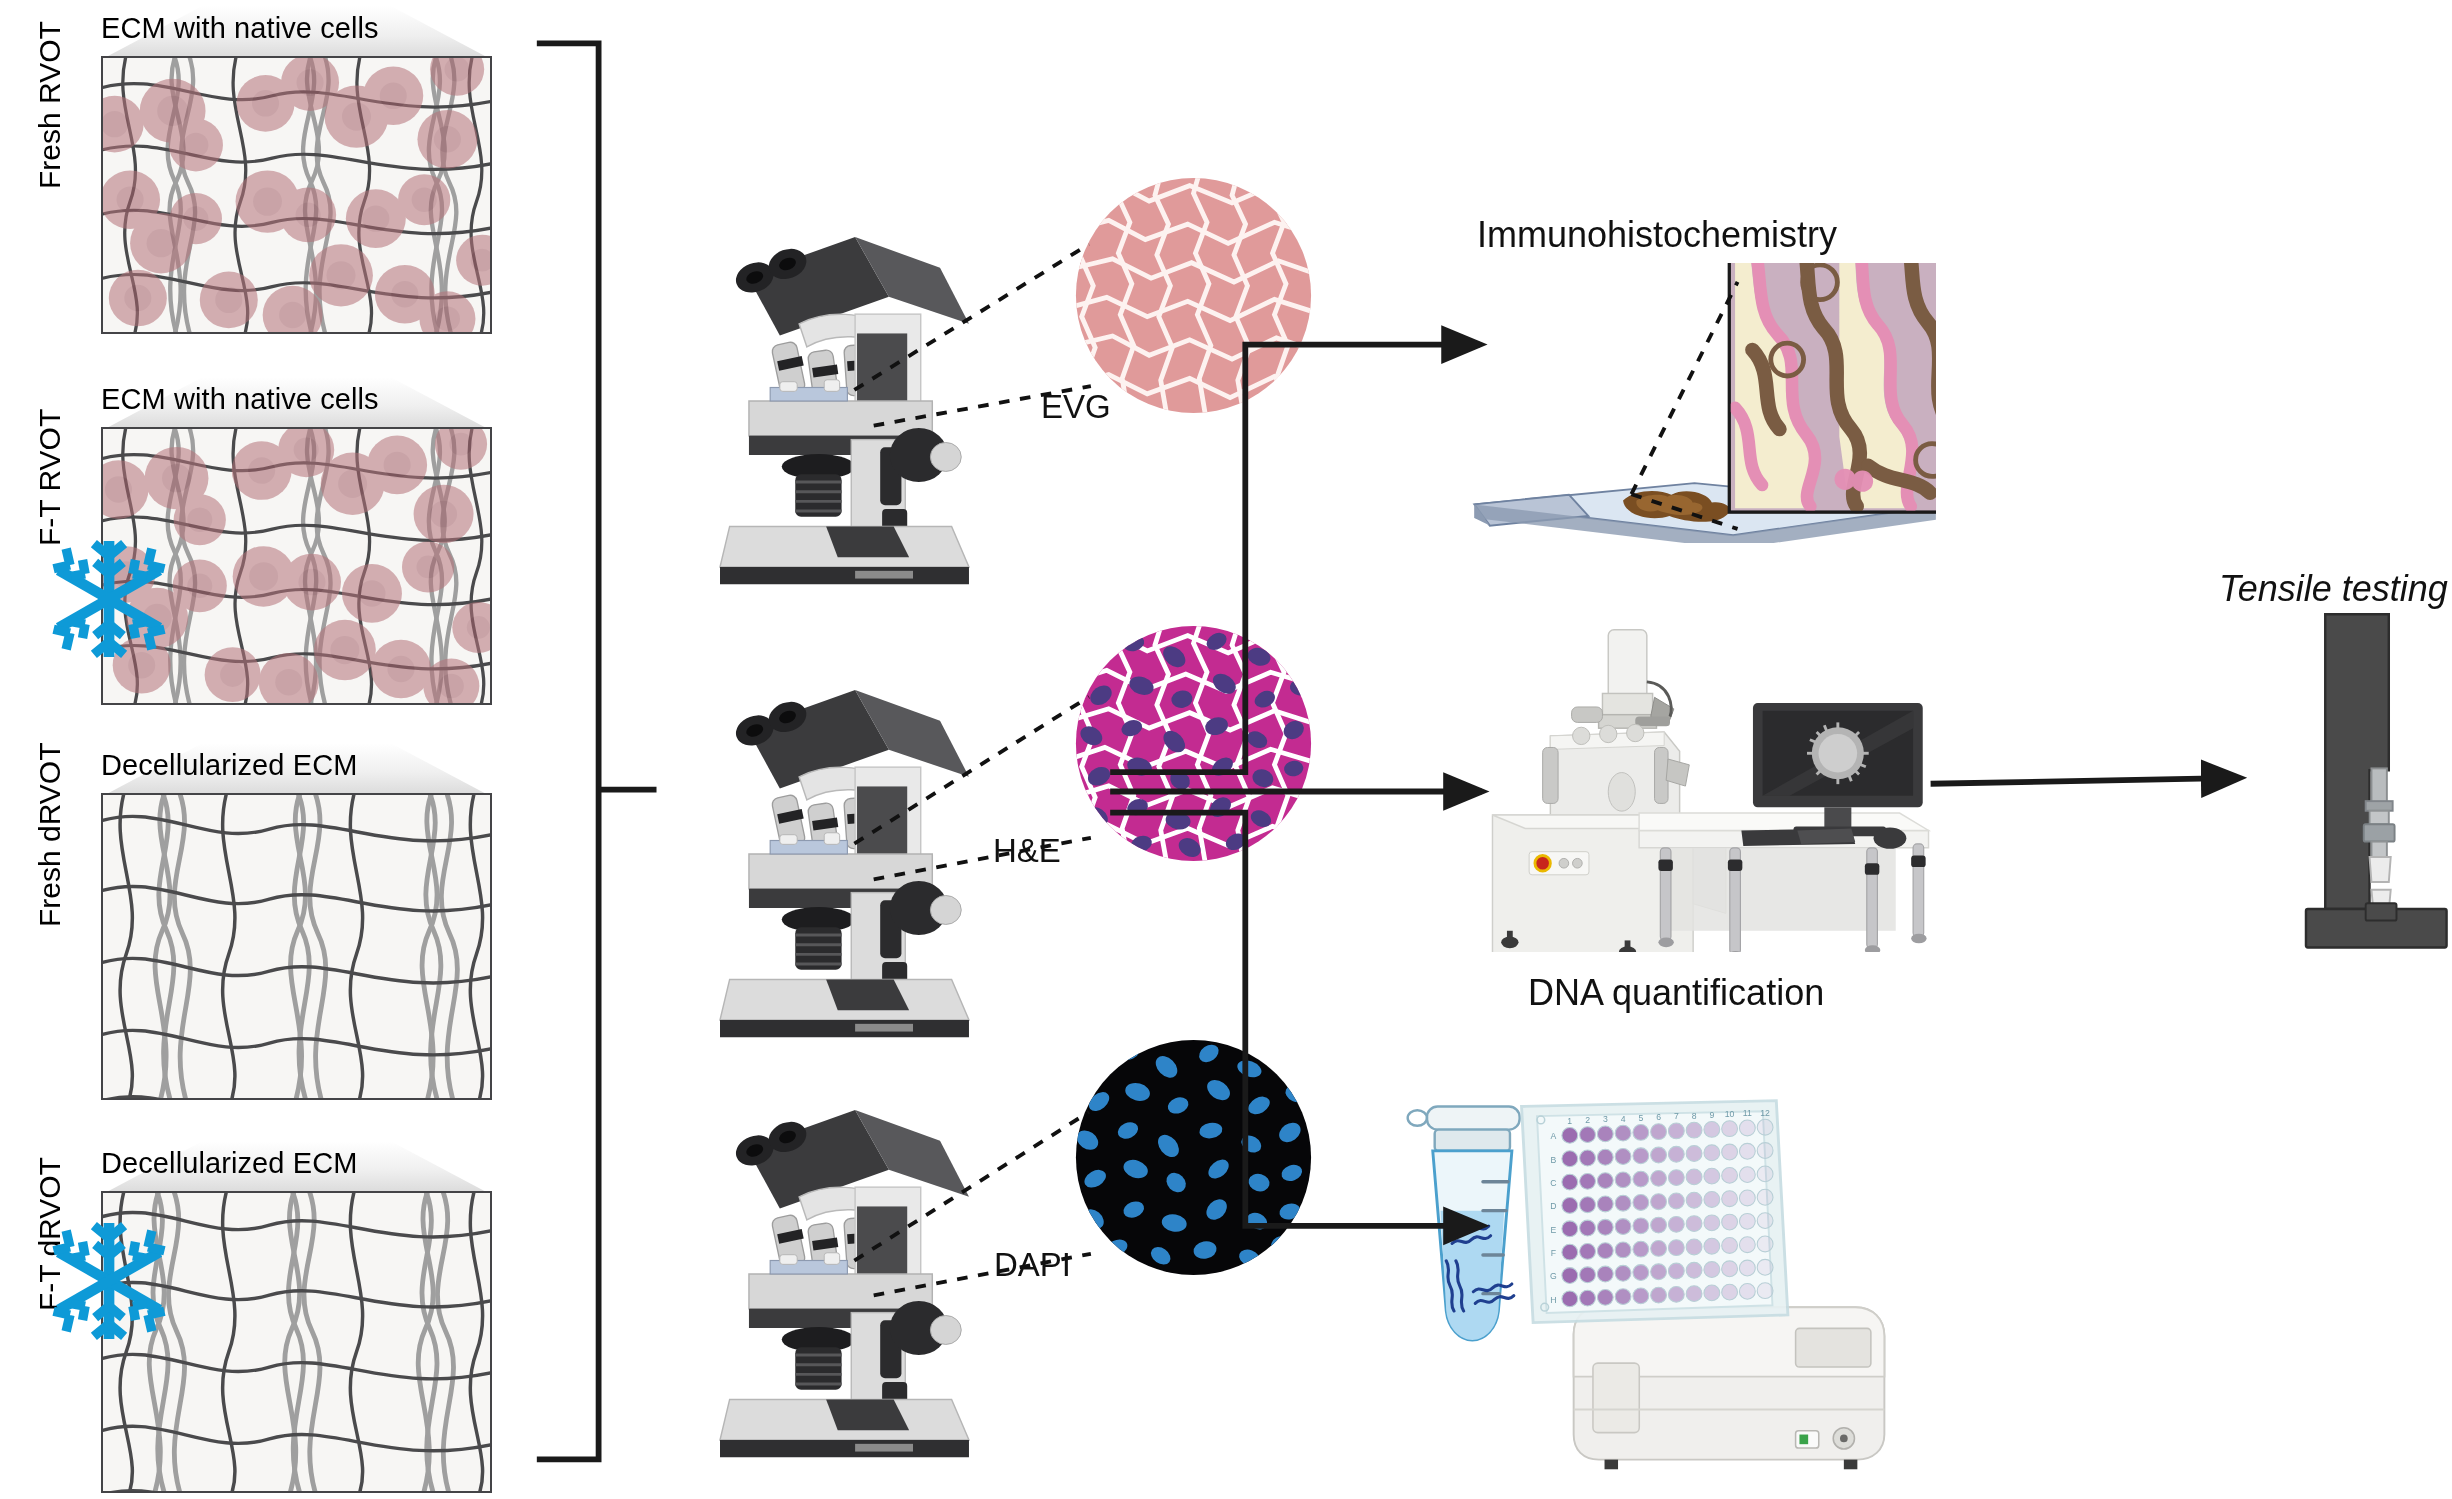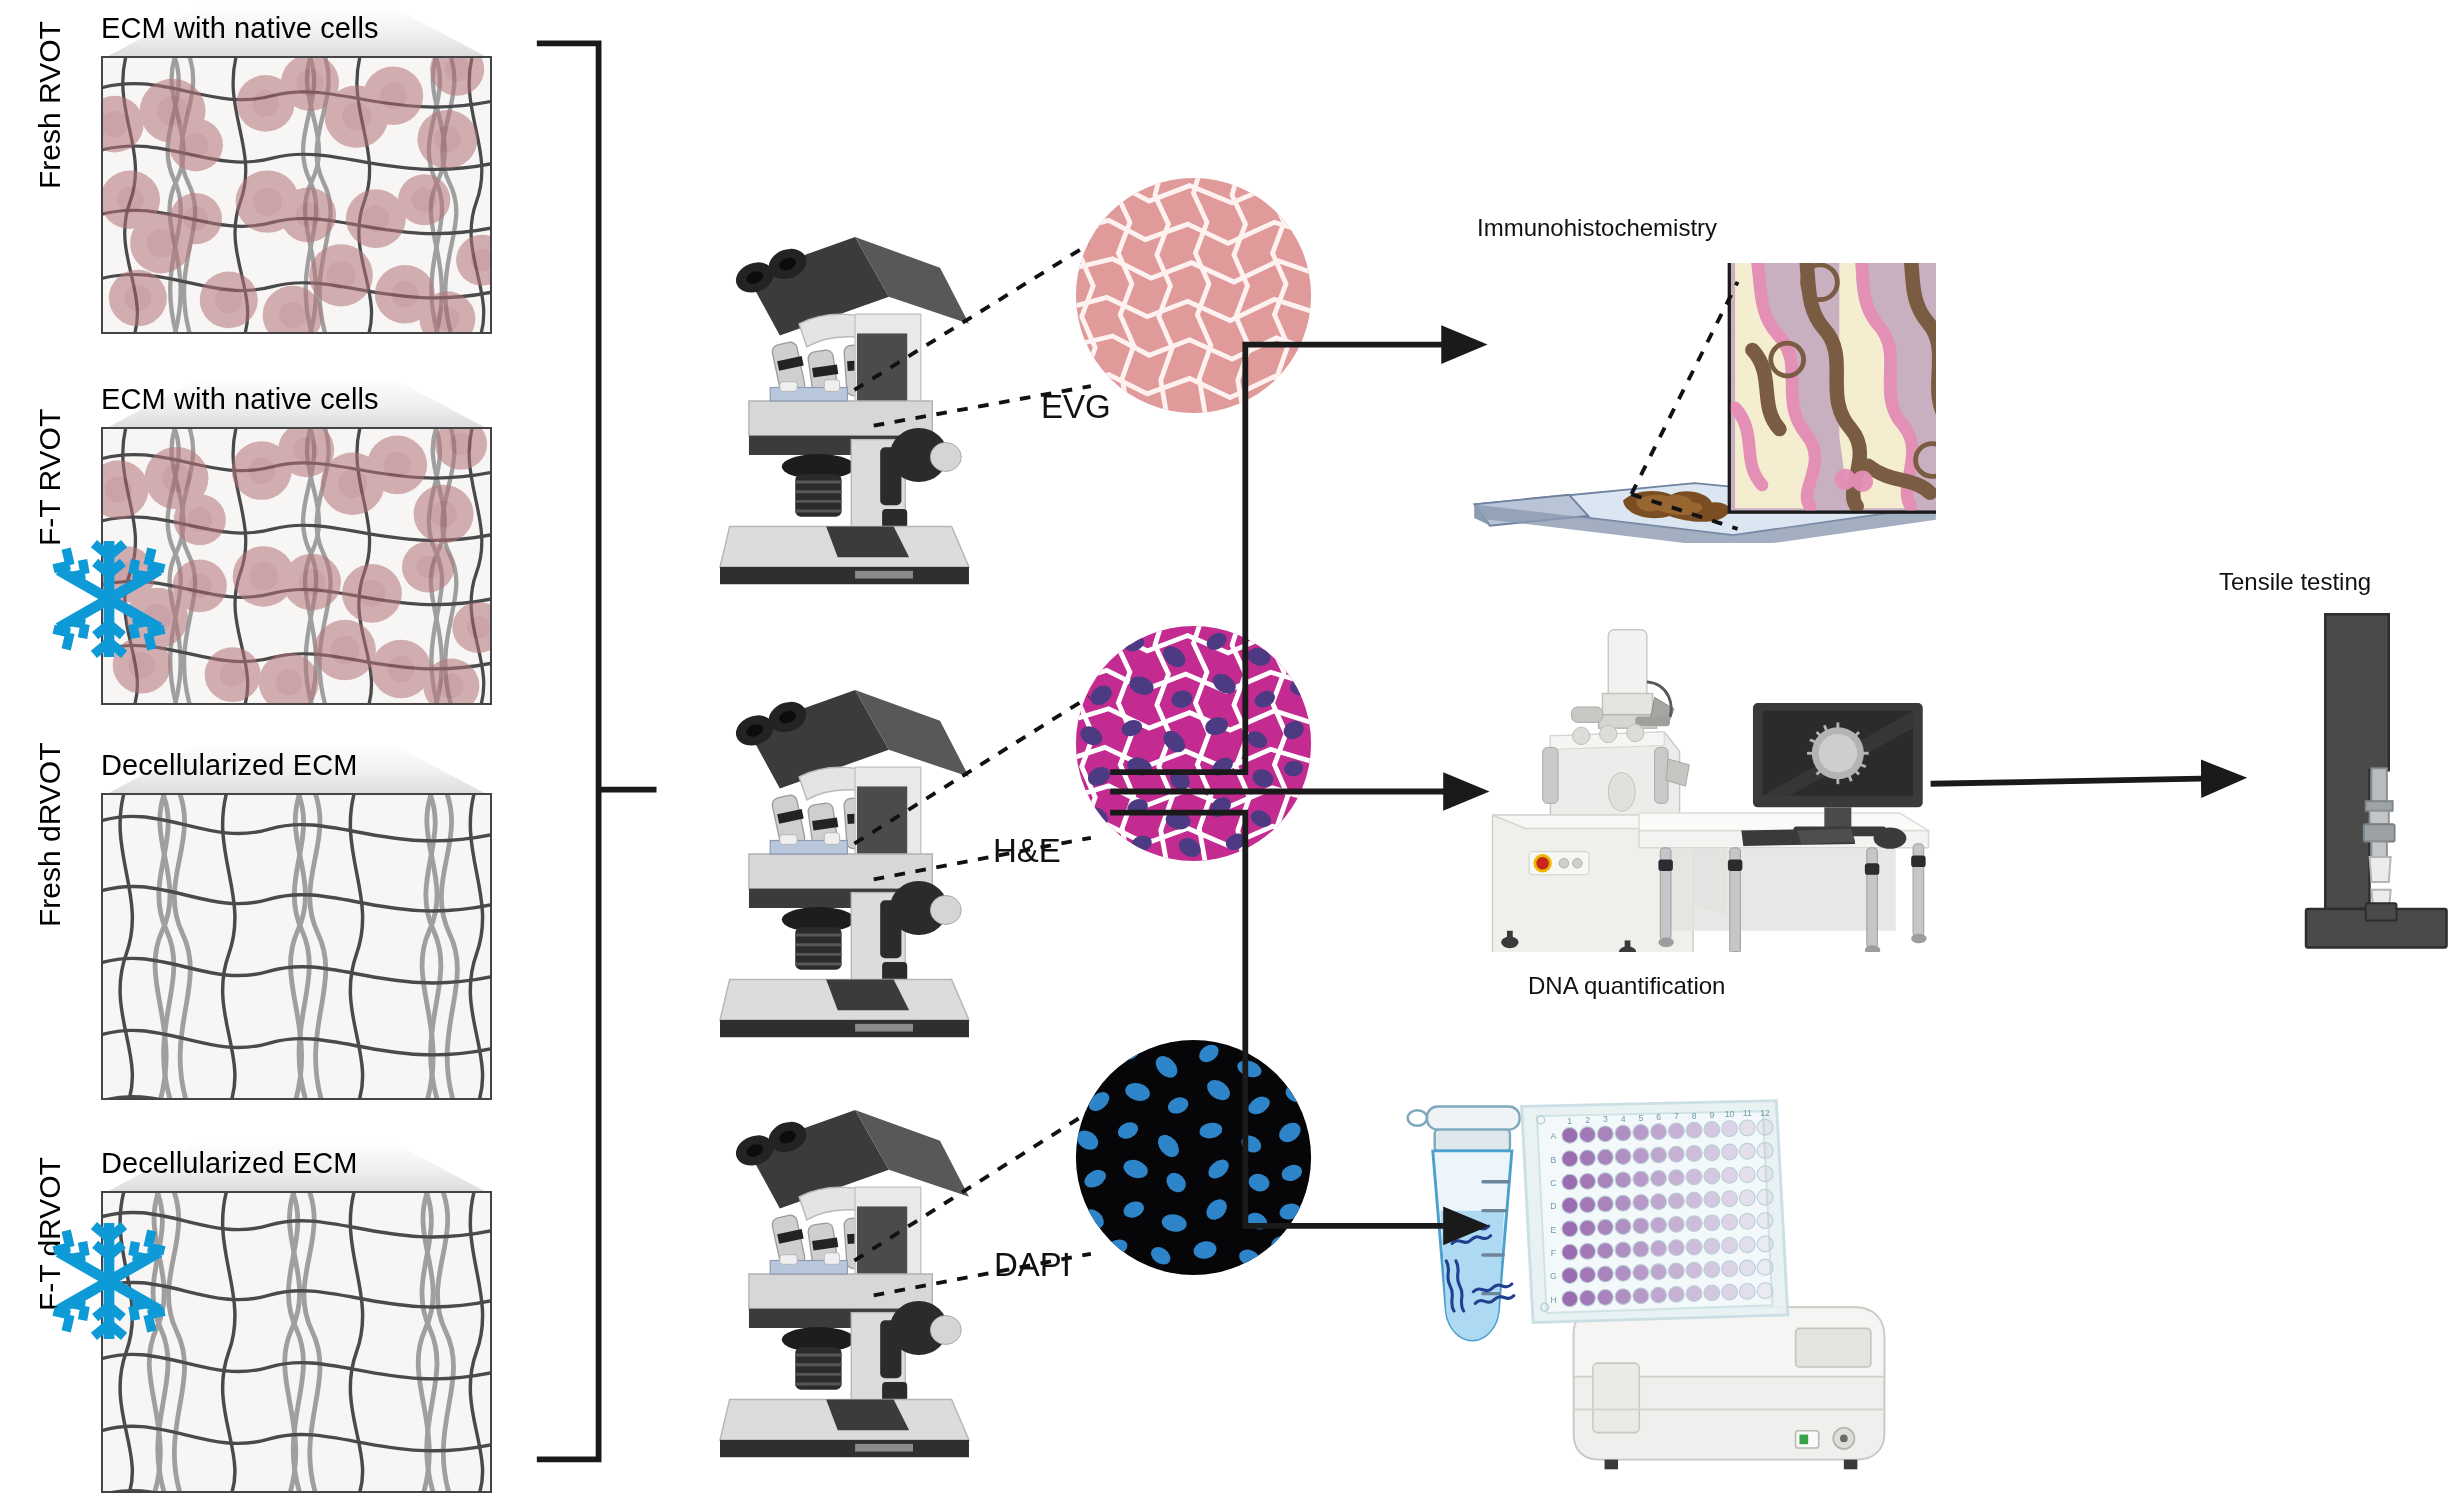--- a/index.html
+++ b/index.html
@@ -26,21 +26,21 @@
     border:2.9px solid #444447;background:#f7f6f4;overflow:hidden;
   }
   .sample .box svg{display:block;width:100%;height:100%;}
   .rowlabel{
     position:absolute;font-size:30px;color:#000;white-space:nowrap;
     transform-origin:0 0;transform:rotate(-90deg);
   }
   .snow{position:absolute;z-index:6;}
 
   
-  .seclabel{position:absolute;font-size:24px;color:#111;white-space:nowrap;}
+  .seclabel{position:absolute;font-size:36px;color:#111;white-space:nowrap;}
   .stainlabel{position:absolute;font-size:33px;color:#111;white-space:nowrap;}
 
   svg.flow{position:absolute;left:0;top:0;width:2452px;height:1499px;
            pointer-events:none;overflow:visible;}
 </style>
 </head>
 <body>
 
 <div class="stage">
 
@@ -887,21 +887,21 @@
             <circle cx="314.79999999999995" cy="209.9904" r="8.2" fill="#9b6cb0" fill-opacity="0.427" stroke="#b8cfd6" stroke-width="1.1"></circle>
             <circle cx="333.2" cy="209.2176" r="8.2" fill="#9b6cb0" fill-opacity="0.345" stroke="#b8cfd6" stroke-width="1.1"></circle>
             <circle cx="351.6" cy="208.44480000000001" r="8.2" fill="#9b6cb0" fill-opacity="0.264" stroke="#b8cfd6" stroke-width="1.1"></circle>
             <circle cx="370" cy="207.672" r="8.2" fill="#9b6cb0" fill-opacity="0.182" stroke="#b8cfd6" stroke-width="1.1"></circle>
             <circle cx="388.4" cy="206.8992" r="8.2" fill="#9b6cb0" fill-opacity="0.100" stroke="#b8cfd6" stroke-width="1.1"></circle>
           </g>
       </g>
     </svg>
   </div>
 
-  <div class="seclabel" style="left:2219px;top:568px;">Tensile testing</div>
+  <div class="seclabel" style="left:2219px;top:568px;font-style:italic;">Tensile testing</div>
   <div class="abs" style="left:2279px;top:608px;width:183px;height:367px;">
     <svg viewBox="0 0 190 380" width="183" height="367">
       <path d="M48,6 L114,6 L114,168 L94,168 L94,312 L48,312 Z" fill="#4a4a4a" stroke="#2d2d2d" stroke-width="2.5"></path>
       <rect x="28" y="312" width="146" height="40" rx="2" fill="#4a4a4a" stroke="#2d2d2d" stroke-width="2.5"></rect>
 
       <rect x="96" y="166" width="16" height="36" fill="#b9bcbe" stroke="#8b8e90" stroke-width="2"></rect>
       <rect x="90" y="200" width="28" height="10" fill="#9ea3a6" stroke="#80858a" stroke-width="2"></rect>
       <rect x="94" y="210" width="20" height="14" fill="#c3c6c8" stroke="#8e9294" stroke-width="2"></rect>
       <rect x="88" y="224" width="32" height="18" rx="2" fill="#9ba1a5" stroke="#7b8185" stroke-width="2"></rect>
       <rect x="96" y="242" width="16" height="16" fill="#c3c6c8" stroke="#8e9294" stroke-width="2"></rect>

